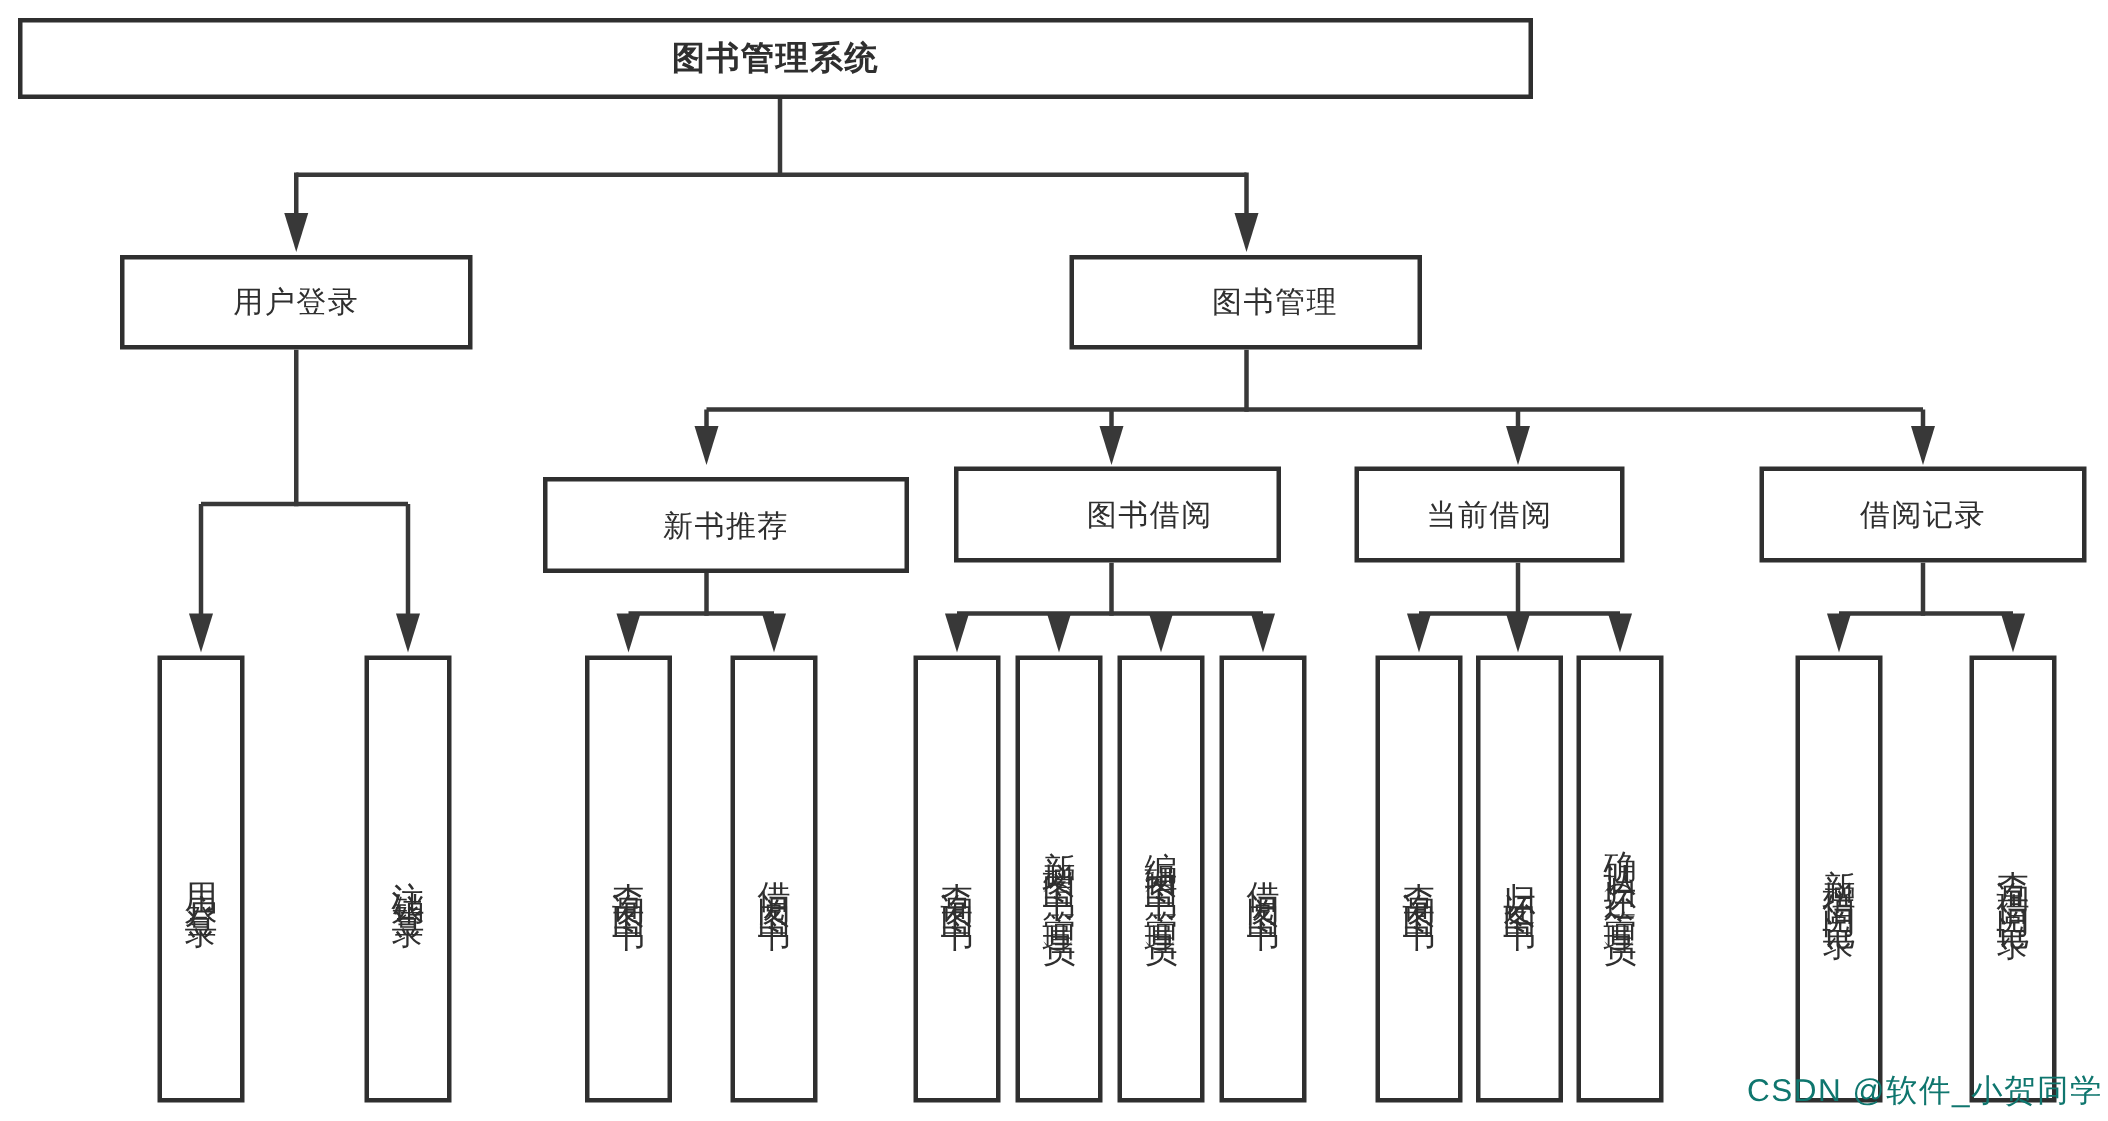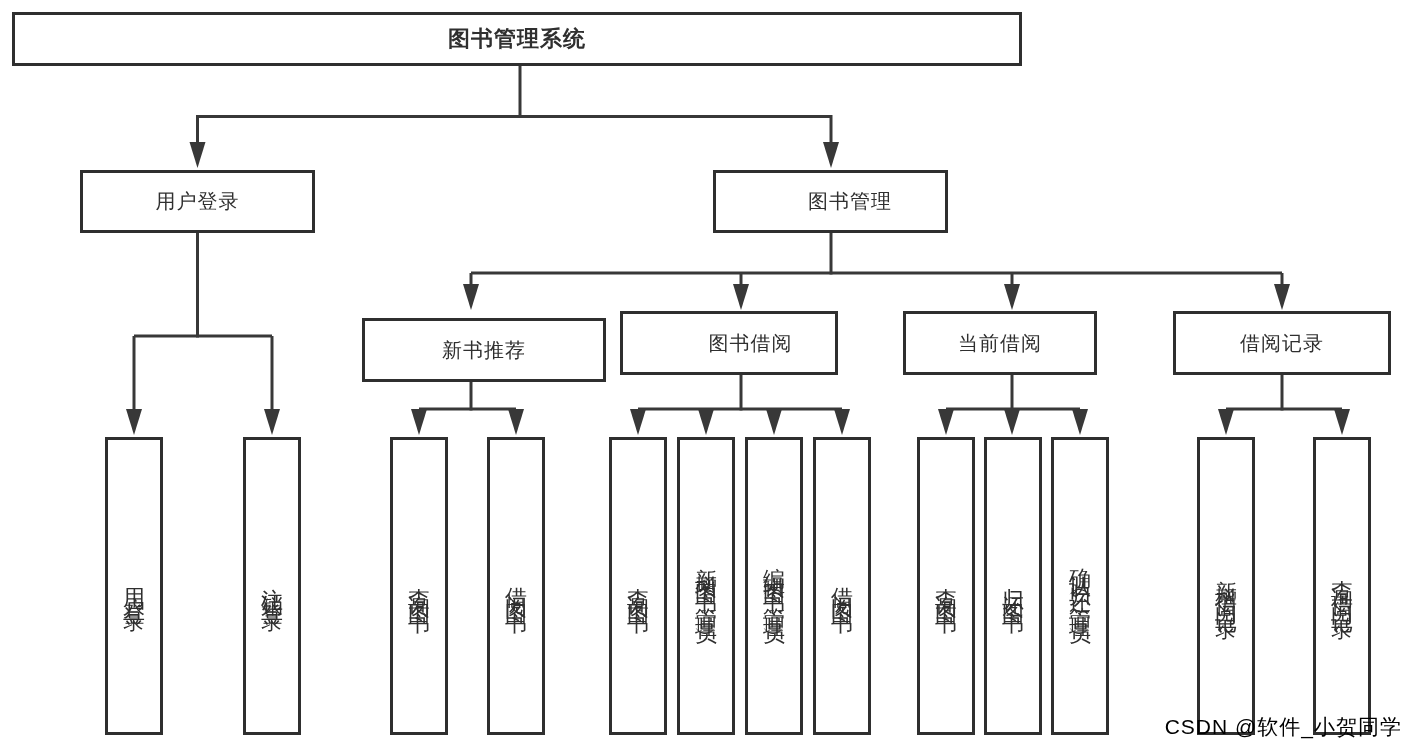--- a/index.html
+++ b/index.html
@@ -56,21 +56,21 @@
     letter-spacing: 8px;
     color: #2f2f2f;
     line-height: 1;
     white-space: nowrap;
   }
   .watermark {
     position: absolute;
     right: 3px;
     bottom: 6px;
     font-size: 21px;
-    color: #000000;
+    color: #0f766e;
     letter-spacing: 1px;
     z-index: 3;
   }
 </style>
 </head>
 <body>
 
 <div class="stage">
 
   <svg class="wires" viewBox="0 0 1405 747" xmlns="http://www.w3.org/2000/svg">
@@ -134,22 +134,22 @@
       <path d="M1342,435 L1334,409 L1350,409 Z"></path>
     </g>
   </svg>
 
   <div class="hnode root" style="left:12px; top:12px; width:1010px; height:54px;">图书管理系统</div>
 
   <div class="hnode" style="left:80px; top:170px; width:235px; height:63px;">用户登录</div>
   <div class="hnode" style="left:713px; top:170px; width:235px; height:63px;padding-left:39px;">图书管理</div>
 
   <div class="hnode" style="left:362px; top:318px; width:244px; height:64px;">新书推荐</div>
-  <div class="hnode" style="left:620px; top:311px; width:218px; height:64px;padding-left:43px;">图书借阅</div>
-  <div class="hnode" style="left:903px; top:311px; width:194px; height:64px;">当前借阅</div>
+  <div class="hnode" style="left:636px; top:311px; width:218px; height:64px;padding-left:43px;">图书借阅</div>
+  <div class="hnode" style="left:903px; top:311px; width:180px; height:64px;">当前借阅</div>
   <div class="hnode" style="left:1173px; top:311px; width:218px; height:64px;">借阅记录</div>
 
   <div class="vnode" style="left:105px;">
     <span class="vtext">用户登录</span>
   </div>
   <div class="vnode" style="left:243px;">
     <span class="vtext">注销登录</span>
   </div>
 
   <div class="vnode" style="left:390px;">

